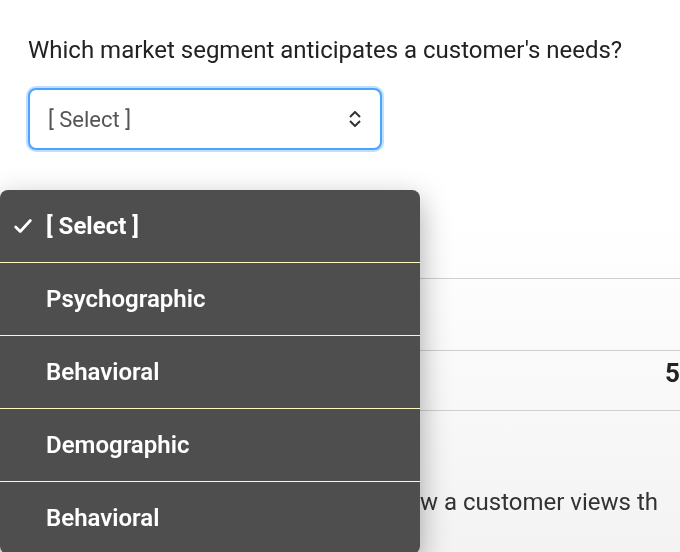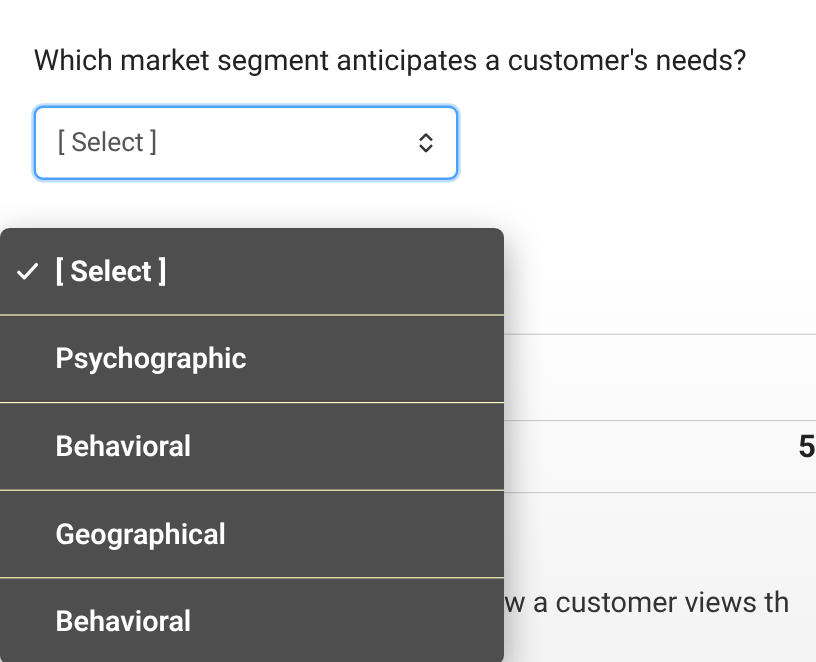--- a/index.html
+++ b/index.html
@@ -60,21 +60,21 @@
   <div class="option nocheck">
     <span class="check"></span>
     <span class="label">Psychographic</span>
   </div>
   <div class="option nocheck">
     <span class="check"></span>
     <span class="label">Behavioral</span>
   </div>
   <div class="option nocheck">
     <span class="check"></span>
-    <span class="label">Geographical</span>
+    <span class="label">Demographic</span>
   </div>
   <div class="option nocheck">
     <span class="check"></span>
     <span class="label">Behavioral</span>
   </div>
 </div>
 
 <div class="bg-line l1"></div>
 <div class="bg-line l2"></div>
 <div class="bg-number">5</div>

